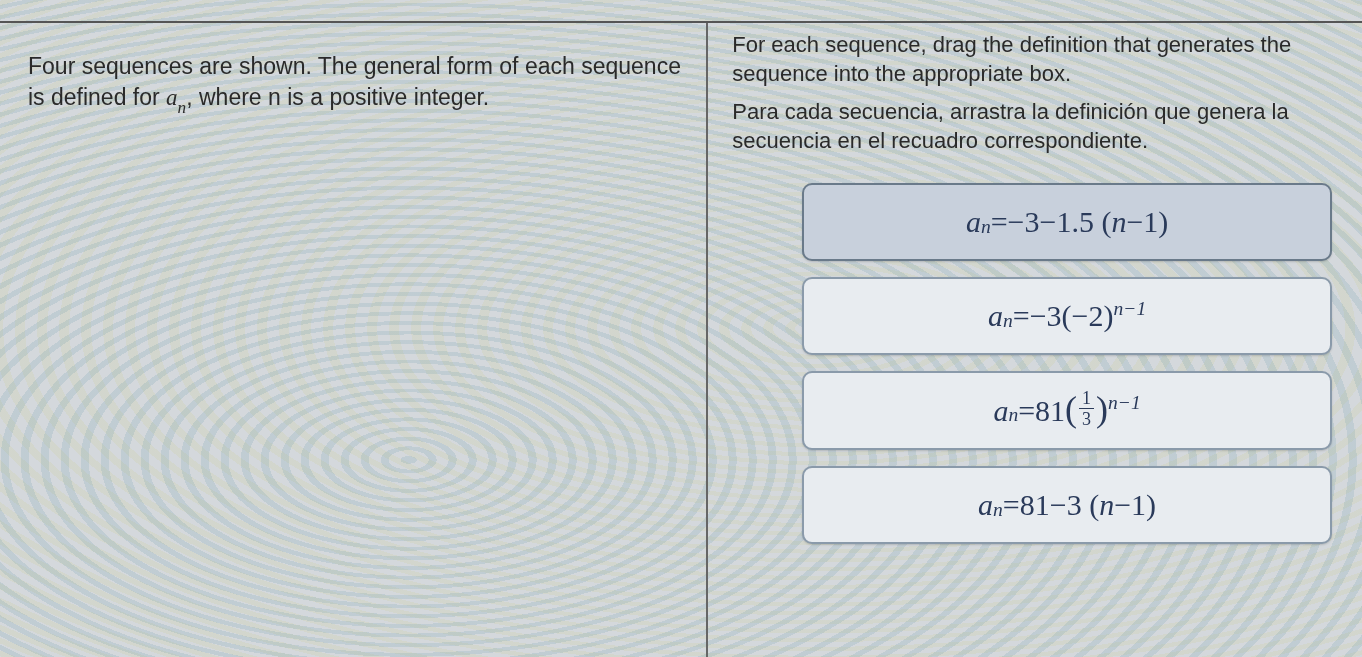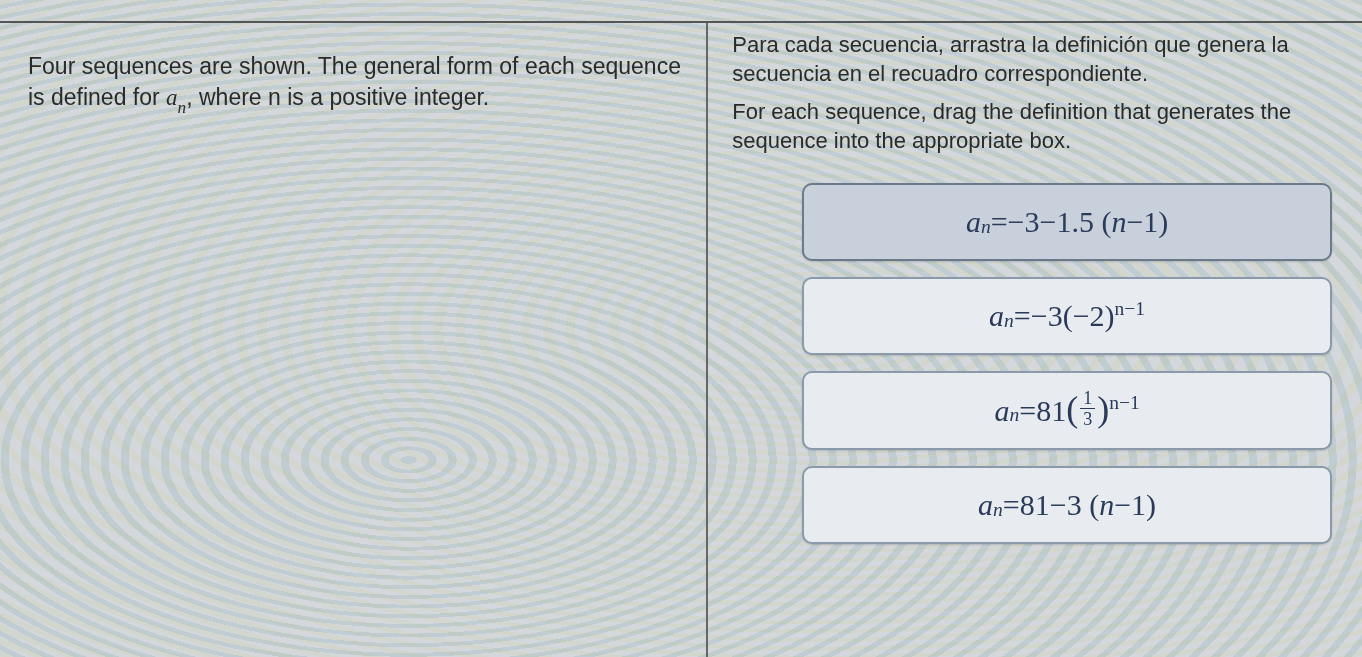--- a/index.html
+++ b/index.html
@@ -102,20 +102,21 @@
       font-size: 0.65em;
       vertical-align: sub;
       position: relative;
       top: 4px;
     }
     .math .sup {
       font-size: 0.65em;
       vertical-align: super;
       position: relative;
       top: -8px;
+      font-style: italic;
     }
     .frac {
       display: inline-flex;
       flex-direction: column;
       align-items: center;
       font-size: 0.6em;
       line-height: 1;
       vertical-align: middle;
       margin: 0 2px;
       position: relative;
@@ -141,22 +142,22 @@
 
 <div class="container">
 
   <div class="left-panel">
     <p class="instruction-text">
       Four sequences are shown. The general form of each sequence is defined for <span class="var" style="font-family:'Times New Roman';font-style:italic;">a</span><span class="sub" style="font-family:'Times New Roman';font-style:italic;">n</span>, where n is a positive integer.
     </p>
   </div>
 
   <div class="right-panel">
+    <p class="instruction-text-right">For each sequence, drag the definition that generates the sequence into the appropriate box.</p>
     <p class="instruction-text-right">Para cada secuencia, arrastra la definición que genera la secuencia en el recuadro correspondiente.</p>
-    <p class="instruction-text-right">For each sequence, drag the definition that generates the sequence into the appropriate box.</p>
 
     <div class="formula-stack">
 
       <div class="formula-box selected">
         <span class="math">
           <span class="var">a</span><span class="sub-n">n</span>
           <span> = </span>
           <span>−3</span>
           <span> − </span>
           <span>1.5</span>&nbsp;

